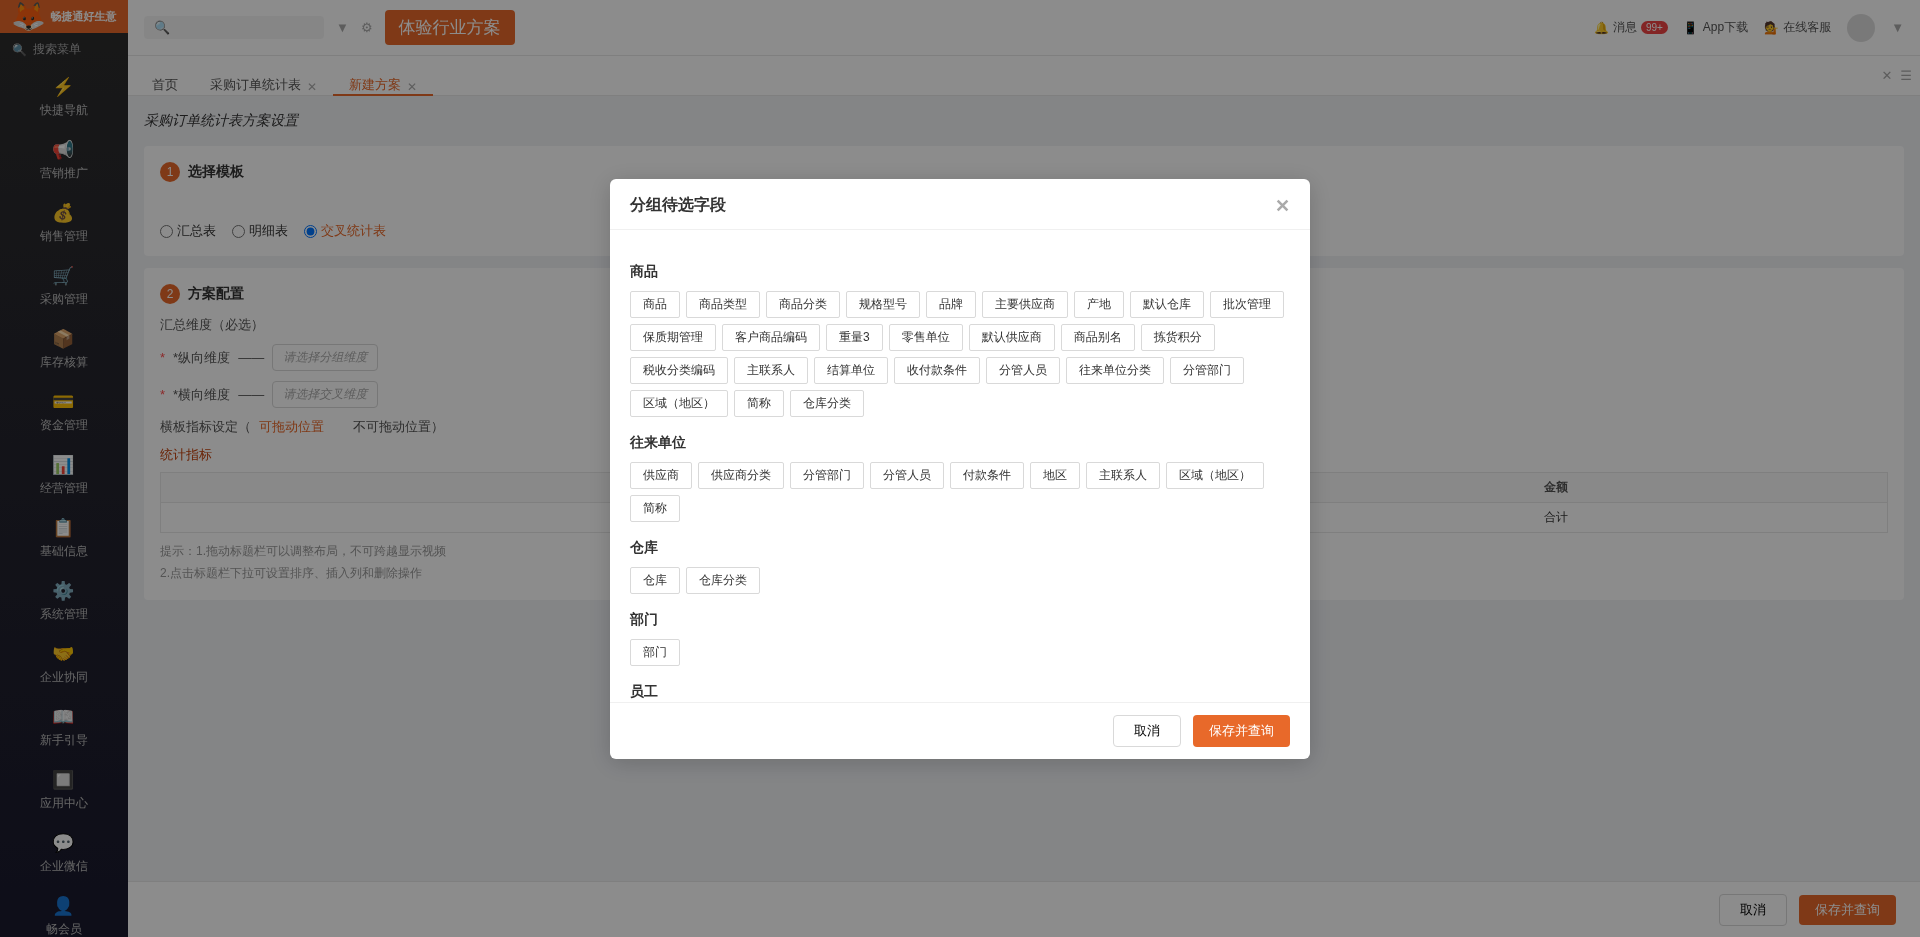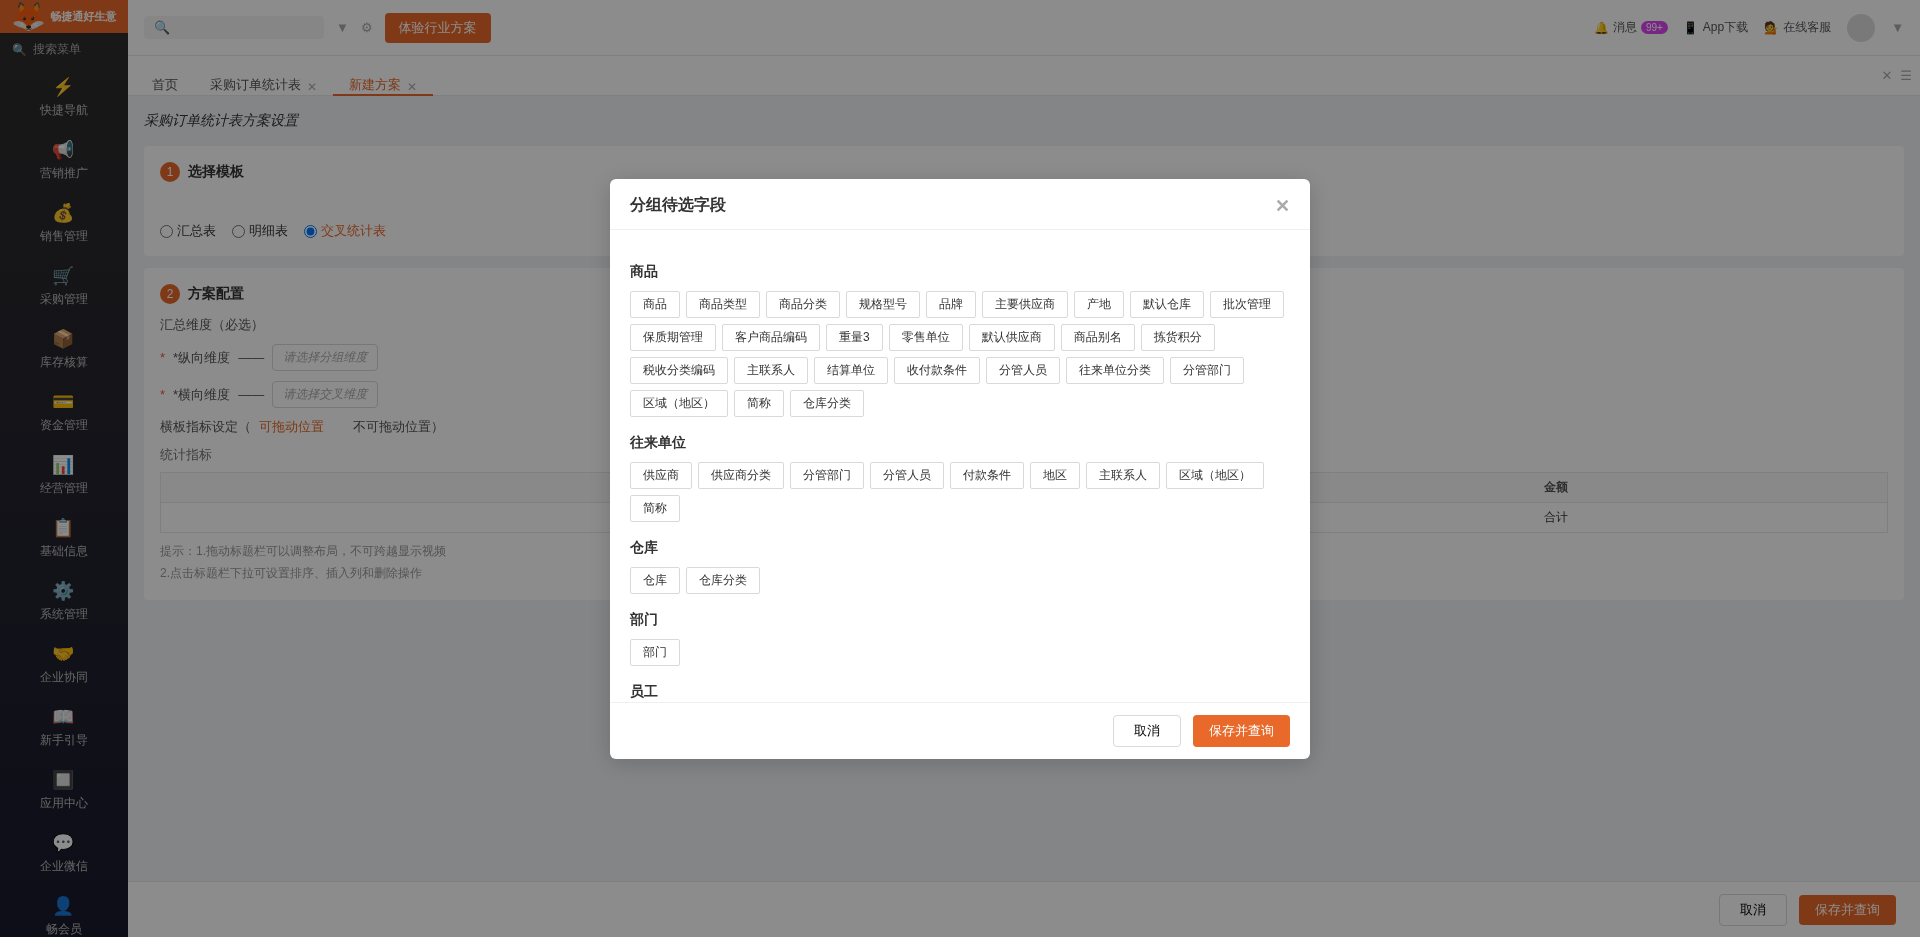--- a/index.html
+++ b/index.html
@@ -36,25 +36,25 @@
       background: #fff; display: flex; align-items: center; z-index: 99;
       border-bottom: 1px solid #e8e8e8; padding: 0 16px; gap: 12px;
     }
     .header-search {
       display: flex; align-items: center; background: #f5f5f5;
       border-radius: 4px; padding: 4px 10px; gap: 6px; flex: 0 0 180px;
     }
     .header-search input { border: none; background: transparent; outline: none; font-size: 12px; width: 120px; }
     .header-btn-orange {
       background: #e8692a; color: white; border: none; border-radius: 4px;
-      padding: 6px 14px; cursor: pointer; font-size: 13px;
+      padding: 6px 14px; cursor: pointer; font-size: 17px;
     }
     .header-right { margin-left: auto; display: flex; align-items: center; gap: 16px; }
     .header-right-item { display: flex; align-items: center; gap: 4px; color: #555; cursor: pointer; font-size: 12px; }
-    .badge { background: #d946ef; color: white; border-radius: 10px; padding: 1px 5px; font-size: 10px; }
+    .badge { background: #ef4444; color: white; border-radius: 10px; padding: 1px 5px; font-size: 10px; }
     .avatar { width: 28px; height: 28px; background: #ddd; border-radius: 50%; }
 
     
     .tabbar {
       position: fixed; left: 128px; top: 56px; right: 0; height: 40px;
       background: #fff; display: flex; align-items: center;
       border-bottom: 1px solid #e8e8e8; padding: 0 8px; z-index: 98;
     }
     .tab {
       padding: 0 16px; height: 40px; display: flex; align-items: flex-end;
@@ -308,21 +308,21 @@
       <span>——</span>
       <div class="dim-select">请选择交叉维度</div>
     </div>
     <div class="label-row">
       <span>横板指标设定（</span>
       <span style="color:#e8692a;">可拖动位置</span>
       <span>　</span>
       <span>不可拖动位置）</span>
     </div>
     <div>
-      <div style="font-size:13px;color:#737373;margin-bottom:6px;">统计指标</div>
+      <div style="font-size:13px;color:#c2410c;margin-bottom:6px;">统计指标</div>
       <table class="stat-table">
         <thead>
           <tr>
             <th>主数量 ▼</th>
             <th>金额</th>
           </tr>
         </thead>
         <tbody>
           <tr>
             <td>合计</td>

